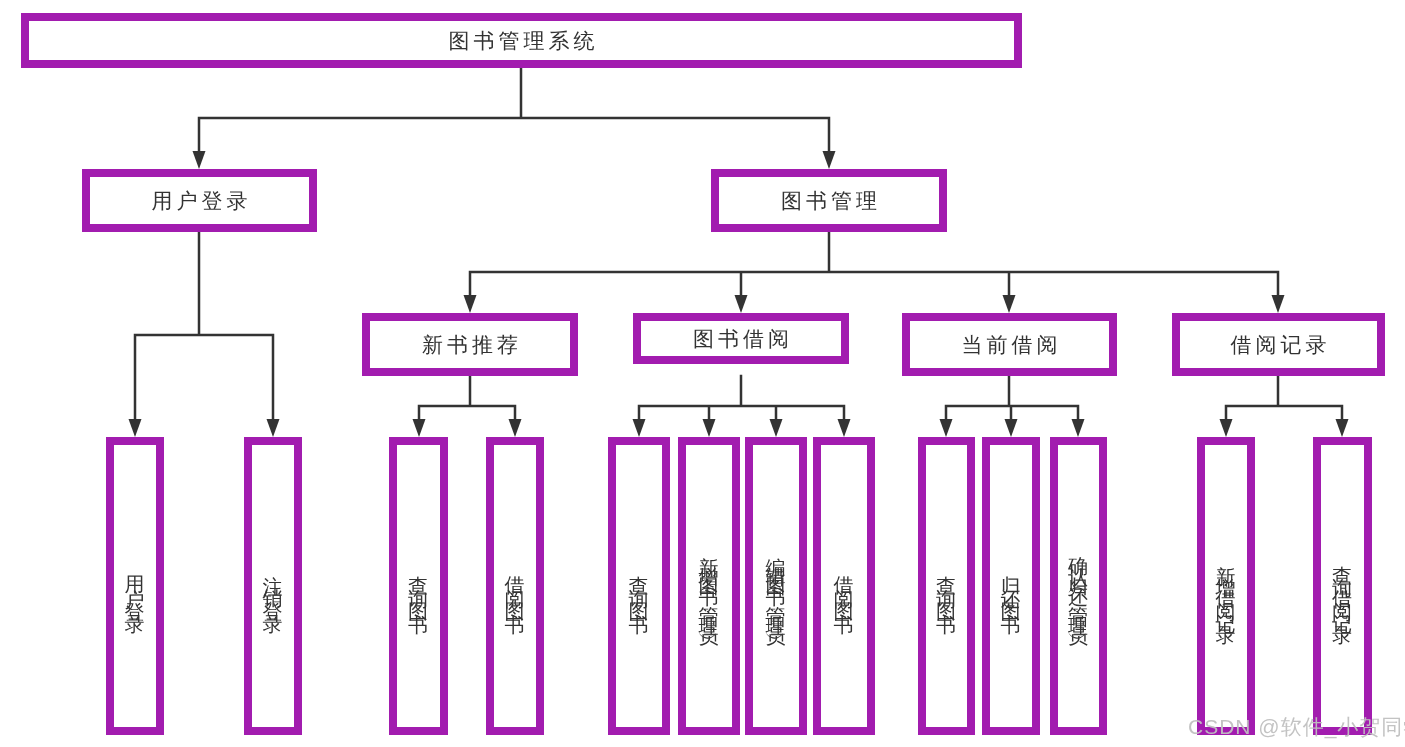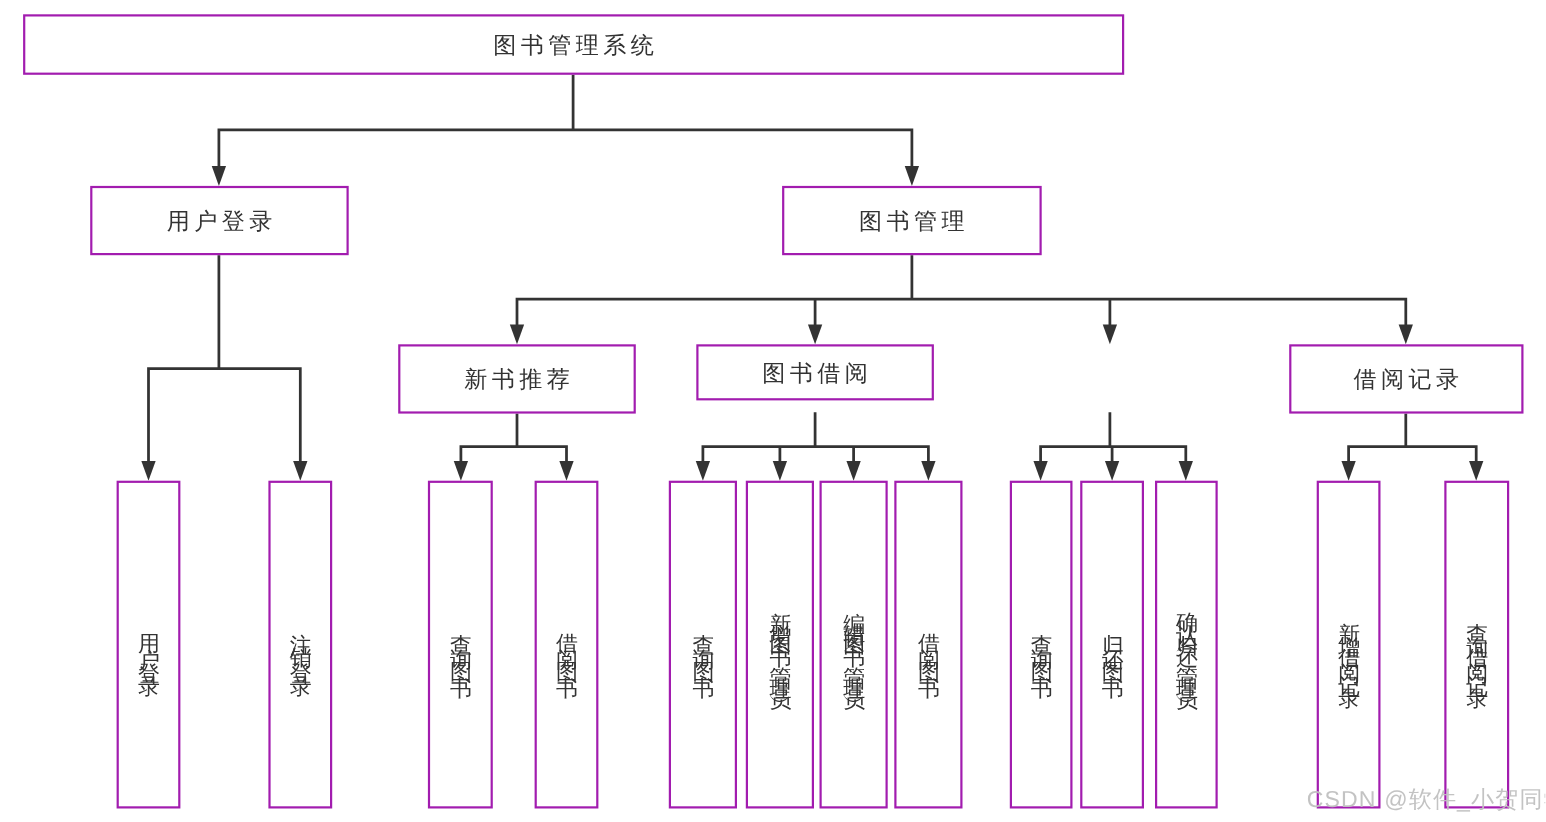--- a/index.html
+++ b/index.html
@@ -13,21 +13,21 @@
     overflow: hidden;
   }
   .connectors {
     position: absolute;
     left: 0; top: 0;
     pointer-events: none;
   }
   .box {
     position: absolute;
     box-sizing: border-box;
-    border: 2px solid #a21caf;
+    border: 8px solid #a21caf;
     background: #ffffff;
     display: flex;
     align-items: center;
     justify-content: center;
     text-align: center;
   }
   .h-label {
     font-size: 21px;
     letter-spacing: 4px;
     text-indent: 4px;
@@ -118,20 +118,21 @@
     </g>
   </svg>
 
   <div class="box root h-label">图书管理系统</div>
 
   <div class="box n2a h-label">用户登录</div>
   <div class="box n2b h-label">图书管理</div>
 
   <div class="box n3a h-label">新书推荐</div>
   <div class="box n3b h-label">图书借阅</div>
+  <div class="box n3c h-label">当前借阅</div>
   <div class="box n3d h-label">借阅记录</div>
 
   <div class="box leaf l1">用户登录</div>
   <div class="box leaf l2">注销登录</div>
 
   <div class="box leaf l3">查询图书</div>
   <div class="box leaf l4">借阅图书</div>
 
   <div class="box leaf l5">查询图书</div>
   <div class="box leaf l6 long">新增图书（管理员）</div>

